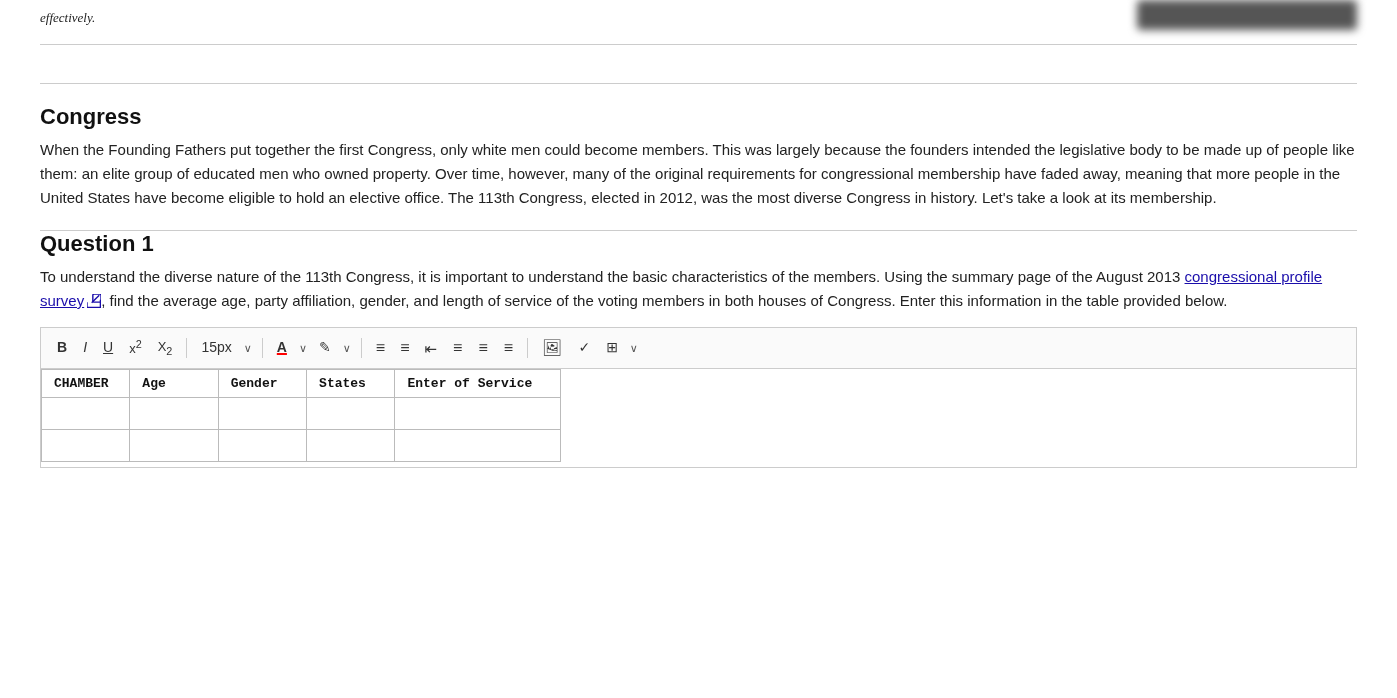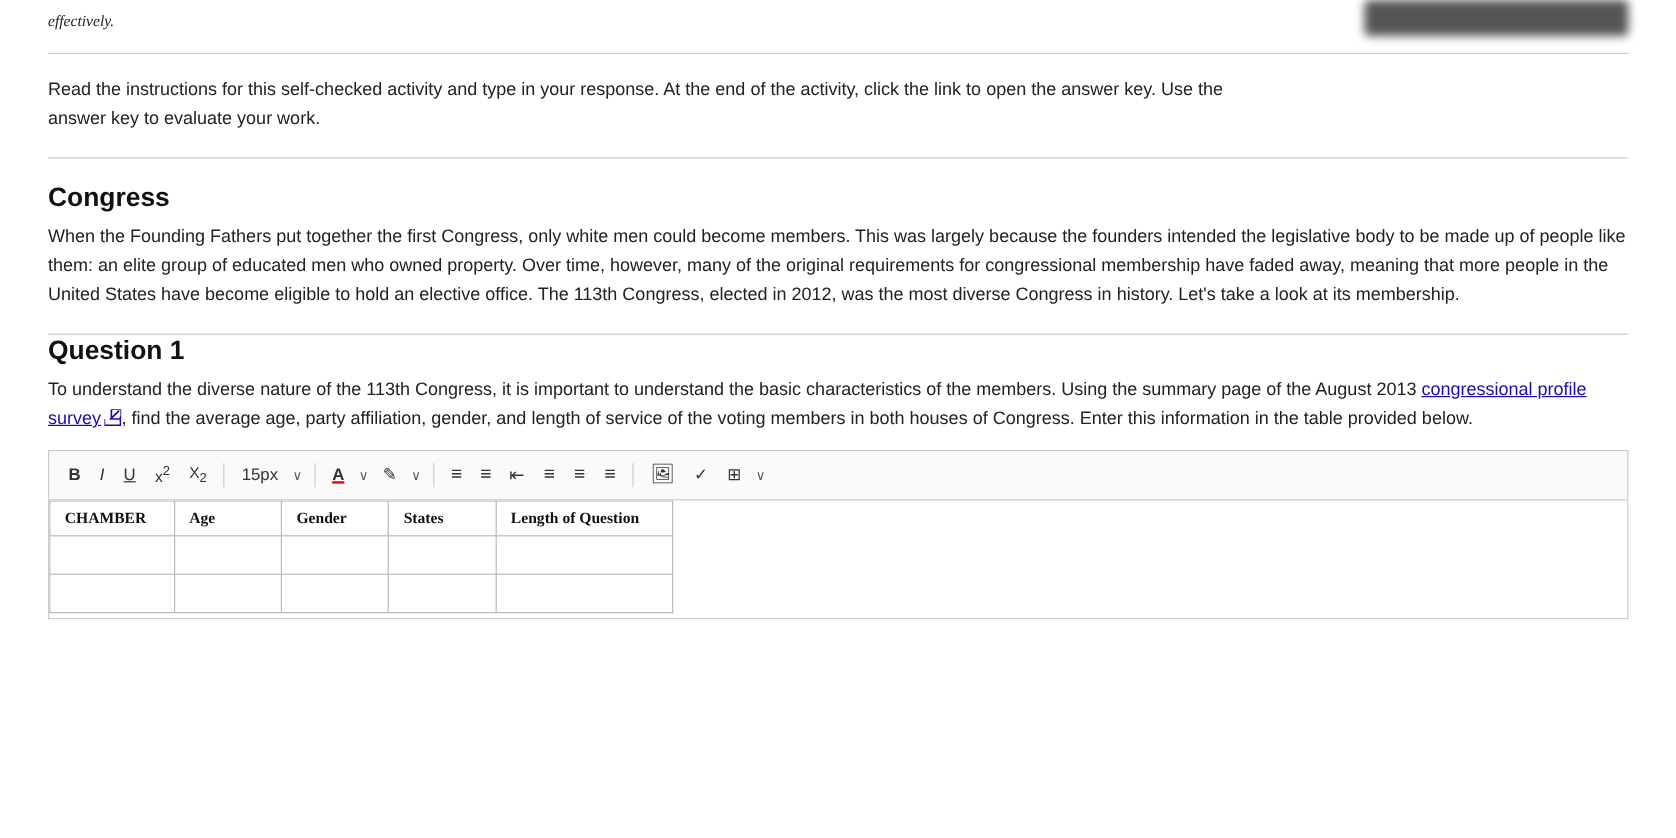--- a/index.html
+++ b/index.html
@@ -114,21 +114,21 @@
       background: #fff;
       overflow: auto;
     }
     .table-container {
       padding: 0;
     }
     table.data-table {
       border-collapse: collapse;
       width: auto;
       min-width: 520px;
-      font-family: Liberation Serif, serif;
+      font-family: Liberation Mono, monospace;
       font-size: 14px;
       border-radius: 32px;
     }
     table.data-table th {
       border: 1px solid #bbb;
       padding: 6px 12px;
       font-weight: bold;
       text-align: left;
       background: #fff;
       white-space: nowrap;
@@ -159,25 +159,20 @@
 <body>
 
 <div class="page-container">
 
   <div class="top-right-element"></div>
 
   <p class="effectively">effectively.</p>
 
   <div class="directions-section">
     <hr class="section-divider">
-    <p class="section-body">
-      <span>Read the instructions for this self-checked activity and type in your response. At the end of the activity, click the link to open the answer key. Use the</span>
-      <br>
-      <span>answer key to evaluate your work.</span>
-    </p>
   </div>
 
   <div class="activity-section">
     <h2 class="section-title">Congress</h2>
     <p class="section-body">When the Founding Fathers put together the first Congress, only white men could become members. This was largely because the founders intended the legislative body to be made up of people like them: an elite group of educated men who owned property. Over time, however, many of the original requirements for congressional membership have faded away, meaning that more people in the United States have become eligible to hold an elective office. The 113th Congress, elected in 2012, was the most diverse Congress in history. Let's take a look at its membership.</p>
   </div>
 
   <div class="question-section">
     <h2 class="section-title">Question 1</h2>
     <p class="section-body question-body">
@@ -218,21 +213,21 @@
 
     <div class="editor-area">
       <div class="table-container">
         <table class="data-table">
           <thead>
             <tr>
               <th>CHAMBER</th>
               <th>Age</th>
               <th>Gender</th>
               <th>States</th>
-              <th>Length of Question</th>
+              <th>Enter of Service</th>
             </tr>
           </thead>
           <tbody>
             <tr>
               <td contenteditable="true" style=""></td>
               <td contenteditable="true" style=""></td>
               <td contenteditable="true" style=""></td>
               <td contenteditable="true" style=""></td>
               <td contenteditable="true" style=""></td>
             </tr>

